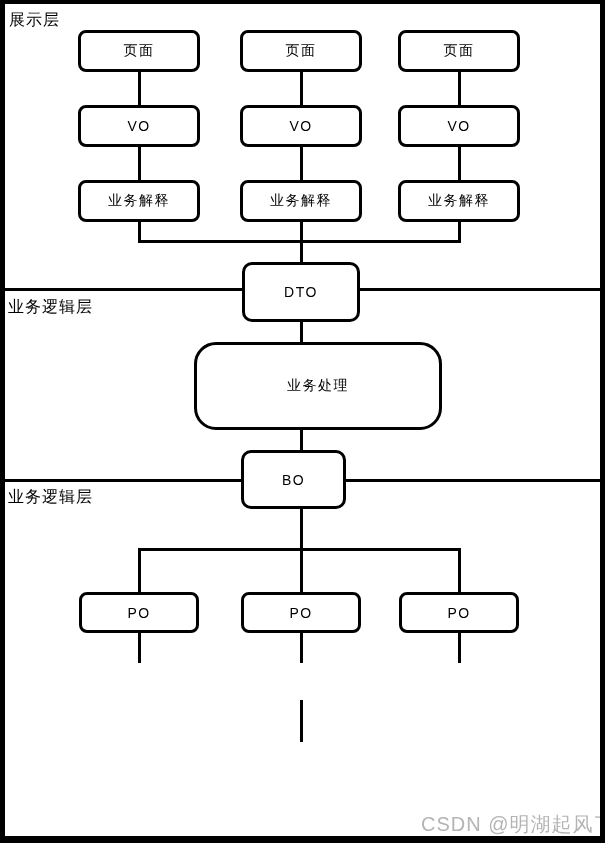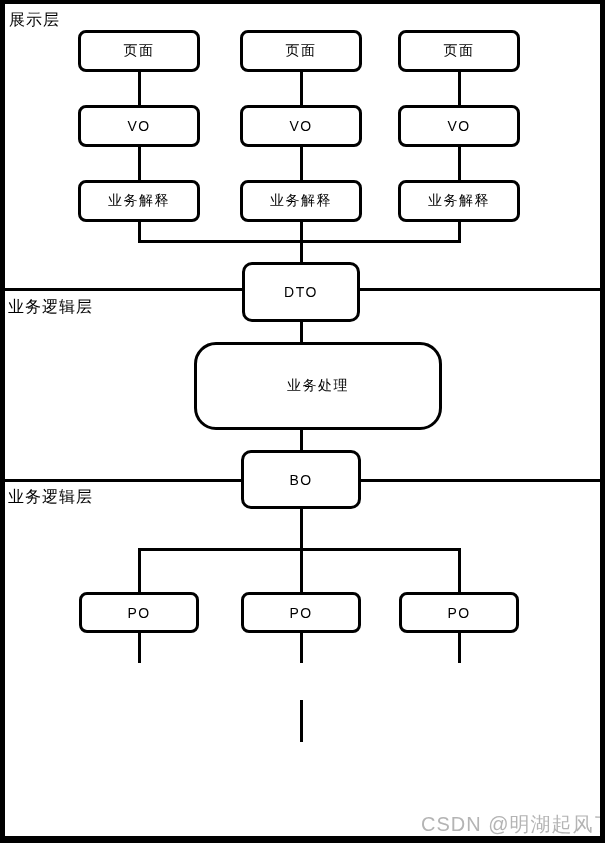--- a/index.html
+++ b/index.html
@@ -84,21 +84,21 @@
   <div class="node" style="left:78px;top:105px;width:122px;height:42px;">VO</div>
   <div class="node" style="left:240px;top:105px;width:122px;height:42px;">VO</div>
   <div class="node" style="left:398px;top:105px;width:122px;height:42px;">VO</div>
 
   <div class="node" style="left:78px;top:180px;width:122px;height:42px;">业务解释</div>
   <div class="node" style="left:240px;top:180px;width:122px;height:42px;">业务解释</div>
   <div class="node" style="left:398px;top:180px;width:122px;height:42px;">业务解释</div>
 
   <div class="node tall" style="left:242px;top:262px;width:118px;height:60px;">DTO</div>
   <div class="node big" style="left:194px;top:342px;width:248px;height:88px;">业务处理</div>
-  <div class="node tall" style="left:241px;top:450px;width:120px;height:59px;">BO</div>
+  <div class="node tall" style="left:241px;top:450px;width:105px;height:59px;">BO</div>
 
   <div class="node" style="left:79px;top:592px;width:120px;height:41px;">PO</div>
   <div class="node" style="left:241px;top:592px;width:120px;height:41px;">PO</div>
   <div class="node" style="left:399px;top:592px;width:120px;height:41px;">PO</div>
 
 
 
   <div class="watermark" style="left:421px;top:811px;">CSDN @明湖起风了</div>
 
 </div>

